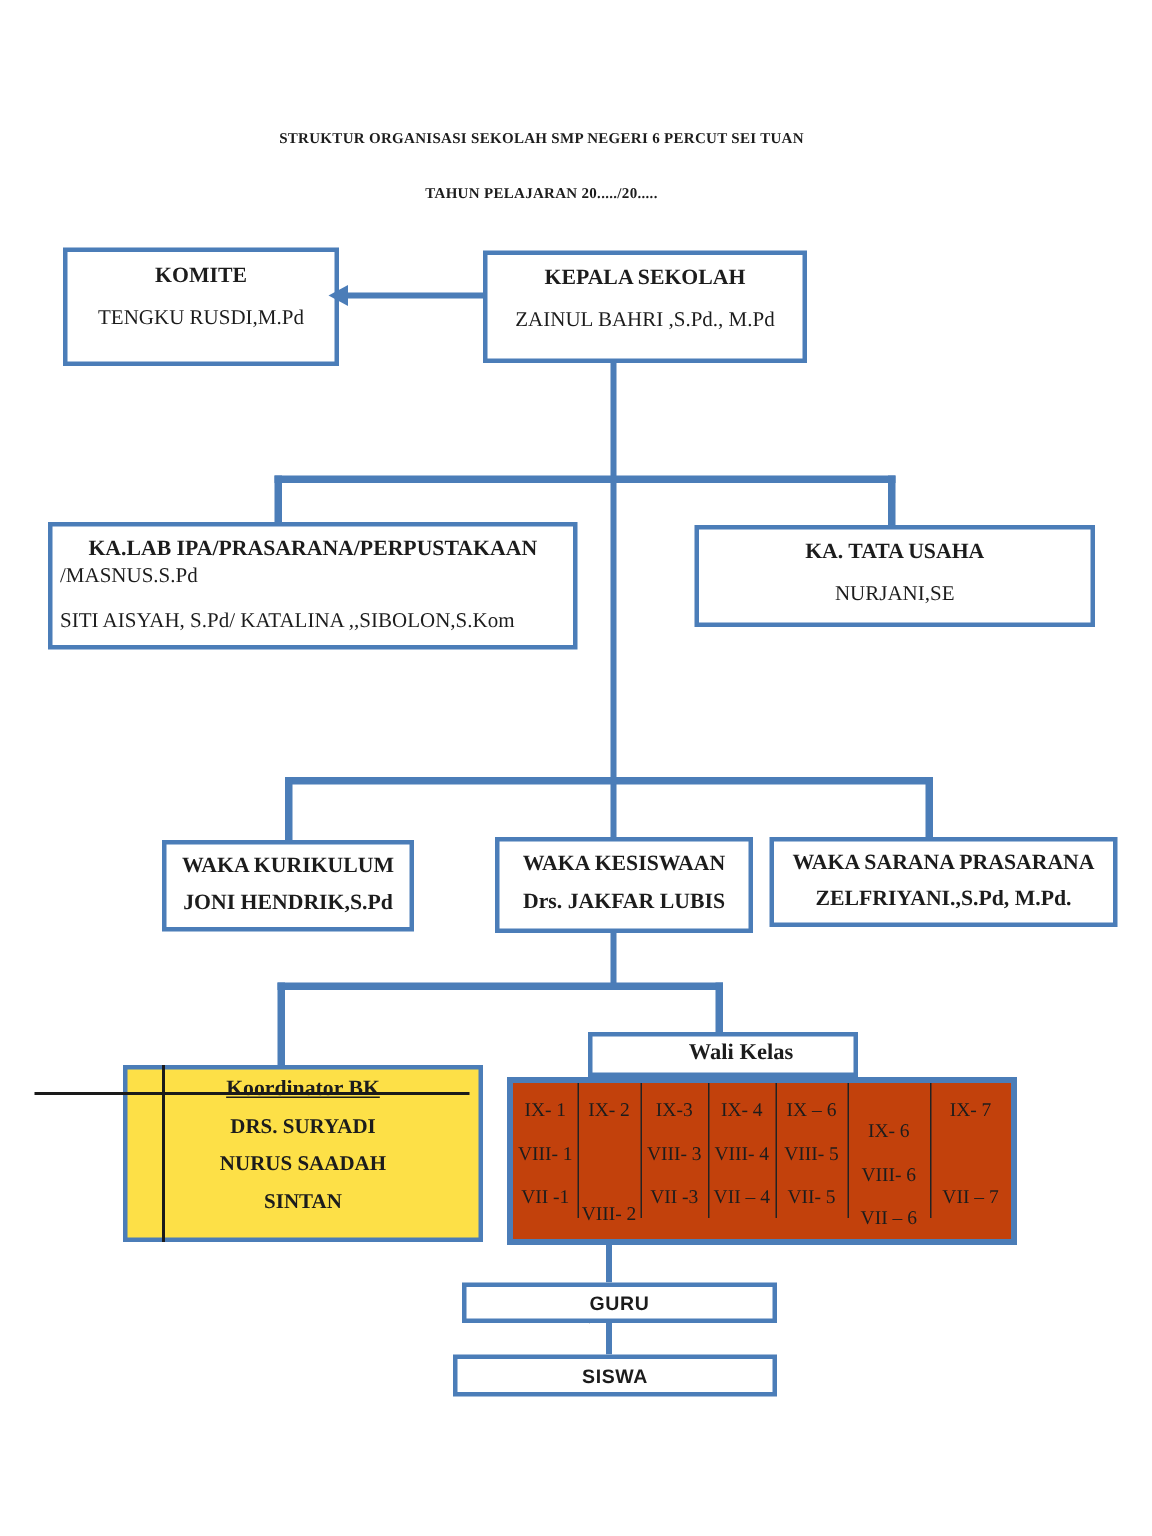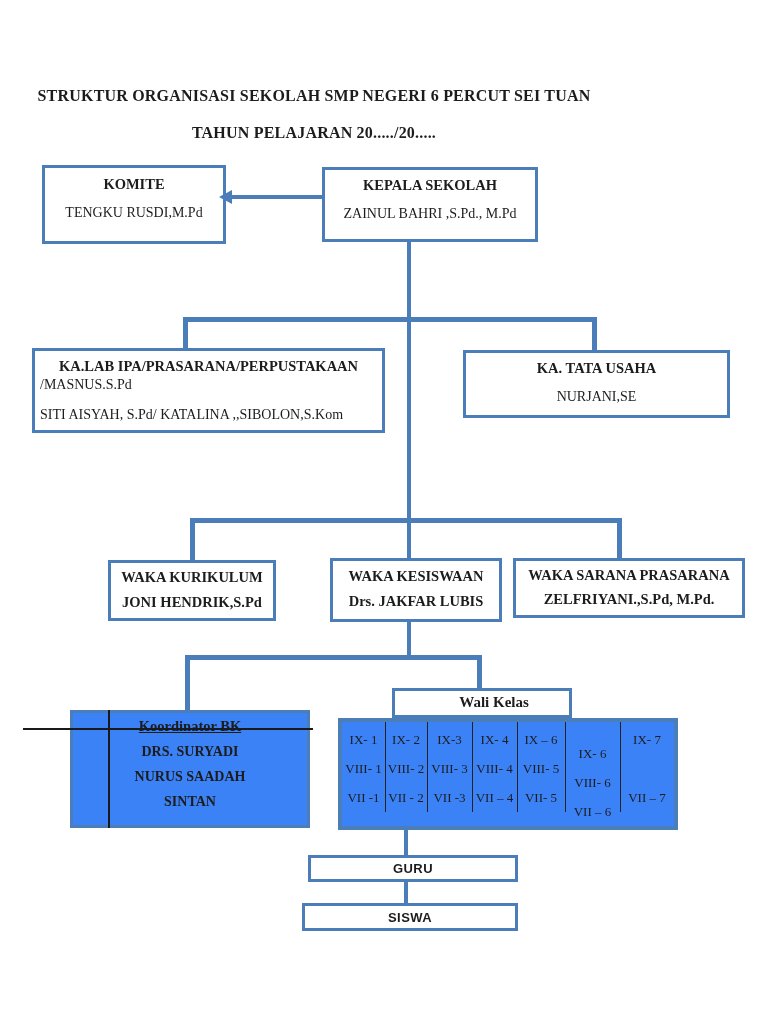--- a/index.html
+++ b/index.html
@@ -4,48 +4,48 @@
 <style>
   html,body{margin:0;padding:0;}
   body{
     width:768px;height:1024px;background:#ffffff;
     font-family:"Liberation Serif", serif;color:#1c1c1c;
     position:relative;overflow:hidden;
   }
   .page{position:absolute;left:0;top:0;width:768px;height:1024px;background:#fff;}
   .title{
     position:absolute;left:0;width:628px;text-align:center;
-    font-weight:bold;font-size:16px;letter-spacing:.2px;
+    font-weight:bold;font-size:10px;letter-spacing:.2px;padding-left:47px;
   }
   .box{
     position:absolute;box-sizing:border-box;background:#fff;
     border:3px solid #4b7db8;text-align:center;
   }
   .box .bt{font-weight:bold;font-size:14.5px;}
   .box .bn{font-size:14px;}
   .line{position:absolute;background:#4b7db8;}
   .blackline{position:absolute;background:#1a1a1a;}
   .arrowhead{
     position:absolute;width:0;height:0;
     border-top:7px solid transparent;border-bottom:7px solid transparent;
     border-right:13px solid #4b7db8;
   }
   
   .wk-table{
     position:absolute;left:338px;top:718px;width:340px;height:112px;
-    box-sizing:border-box;border:4px solid #4b7db8;background:#3b82f6;
+    box-sizing:border-box;border:4px solid #4b7db8;background:#c2410c;
   }
   .wk-cols{display:flex;height:100%;padding-top:3px;box-sizing:border-box;}
   .wk-col{display:flex;flex-direction:column;}
   .wk-cell{height:29px;line-height:29px;font-size:13px;text-align:center;white-space:nowrap;overflow:visible;}
   .wk-div{position:absolute;top:0;width:1px;height:90px;background:#222;}
   
   .koor{
-    position:absolute;left:70px;top:710px;width:240px;height:118px;
-    box-sizing:border-box;border:3px solid #4b7db8;background:#3b82f6;text-align:center;
+    position:absolute;left:82px;top:710px;width:240px;height:118px;
+    box-sizing:border-box;border:3px solid #4b7db8;background:#fde047;text-align:center;
   }
   .koor .kt{font-weight:bold;font-size:14.5px;text-decoration:underline;margin-top:5px;}
   .koor .kn{font-weight:bold;font-size:14px;margin-top:9px;}
   .bottombox{
     position:absolute;box-sizing:border-box;border:3px solid #4b7db8;background:#fff;
     text-align:center;font-family:"Liberation Sans", sans-serif;font-weight:bold;
     font-size:13px;letter-spacing:.4px;display:flex;align-items:center;justify-content:center;
   }
 </style>
 </head>
@@ -115,21 +115,21 @@
     <div class="bt" style="margin-top:3px;font-size:15px;padding-left:24px;">Wali Kelas</div>
   </div>
 
   <div class="wk-table">
     <div class="wk-cols">
       <div class="wk-col" style="width:43px;">
         <div class="wk-cell">IX- 1</div>
         <div class="wk-cell">VIII- 1</div>
         <div class="wk-cell">VII -1</div>
       </div>
-      <div class="wk-col" style="width:42px;">
+      <div class="wk-col" style="width:42px;gap:40px;">
         <div class="wk-cell">IX- 2</div>
         <div class="wk-cell">VIII- 2</div>
         <div class="wk-cell">VII - 2</div>
       </div>
       <div class="wk-col" style="width:45px;">
         <div class="wk-cell">IX-3</div>
         <div class="wk-cell">VIII- 3</div>
         <div class="wk-cell">VII -3</div>
       </div>
       <div class="wk-col" style="width:45px;">

